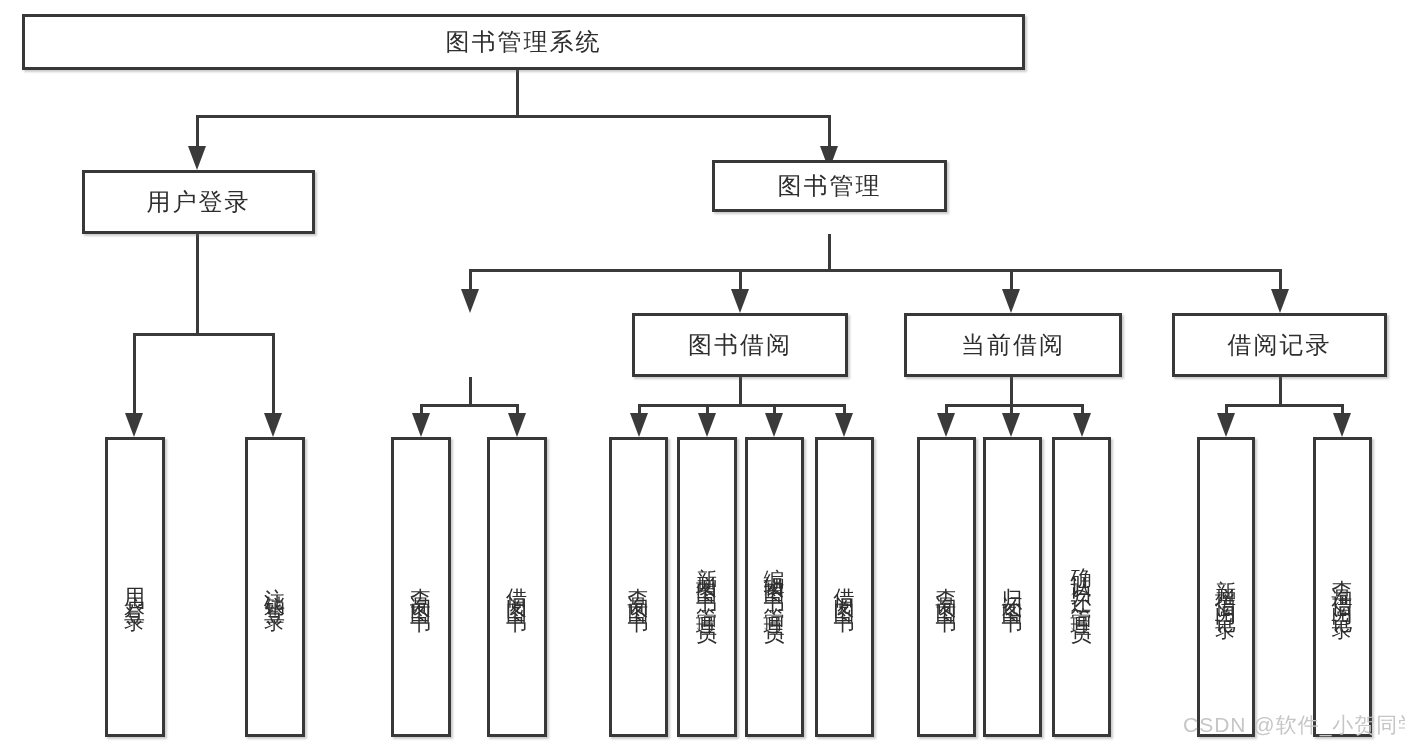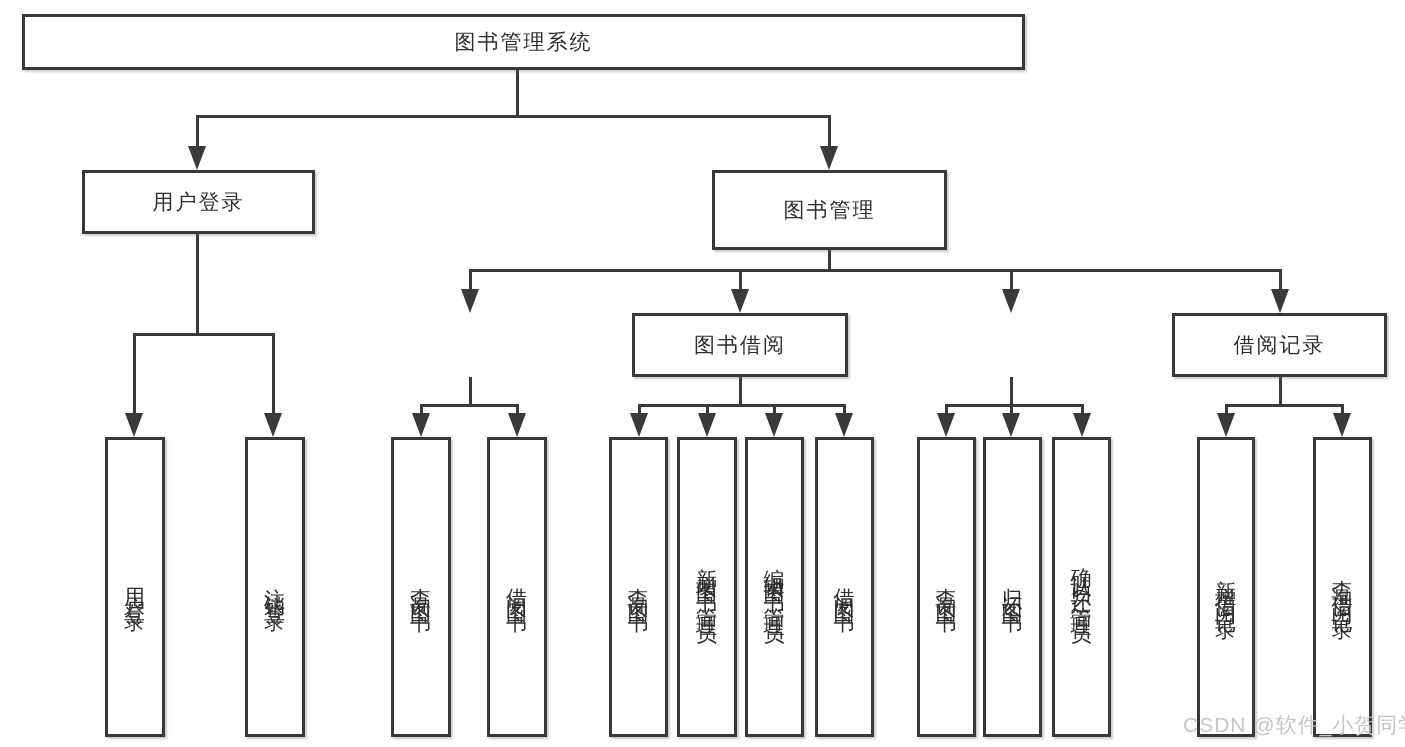--- a/index.html
+++ b/index.html
@@ -17,21 +17,21 @@
     overflow:hidden;
     font-family:"Liberation Sans","DejaVu Sans",sans-serif;
     color:var(--text);
   }
   .node{
     position:absolute;
     box-sizing:border-box;
     background:#fff;
     border:3px solid var(--box-border);
     display:flex;align-items:center;justify-content:center;
-    font-size:21px;
+    font-size:24px;
     letter-spacing:2px;
     box-shadow:2px 2px 2px rgba(110,110,110,0.35);
     z-index:2;
   }
   .leaf{
     font-size:21px;
   }
   .leaf .vtext{
     writing-mode:vertical-rl;
     text-orientation:mixed;
@@ -62,29 +62,32 @@
 <div id="canvas">
 
   <div class="node" style="left:22px;top:14px;width:1003px;height:56px;">
     <span>图书管理系统</span>
   </div>
 
   <div class="node" style="left:82px;top:170px;width:233px;height:64px;">
     <span>用户登录</span>
   </div>
 
-  <div class="node" style="left:712px;top:170px;width:235px;height:80px;font-family:Liberation Serif, serif;">
+  <div class="node" style="left:712px;top:160px;width:235px;height:52px;font-family:Liberation Serif, serif;">
     <span>图书管理</span>
   </div>
 
 
   <div class="node" style="left:632px;top:313px;width:216px;height:64px;">
     <span>图书借阅</span>
   </div>
 
+  <div class="node" style="left:904px;top:313px;width:218px;height:64px;">
+    <span>当前借阅</span>
+  </div>
 
   <div class="node" style="left:1172px;top:313px;width:215px;height:64px;">
     <span>借阅记录</span>
   </div>
 
   <div class="node leaf" style="left:105px;top:437px;width:60px;height:300px;">
     <span class="vtext">用户登录</span>
   </div>
 
   <div class="node leaf" style="left:245px;top:437px;width:60px;height:300px;">

